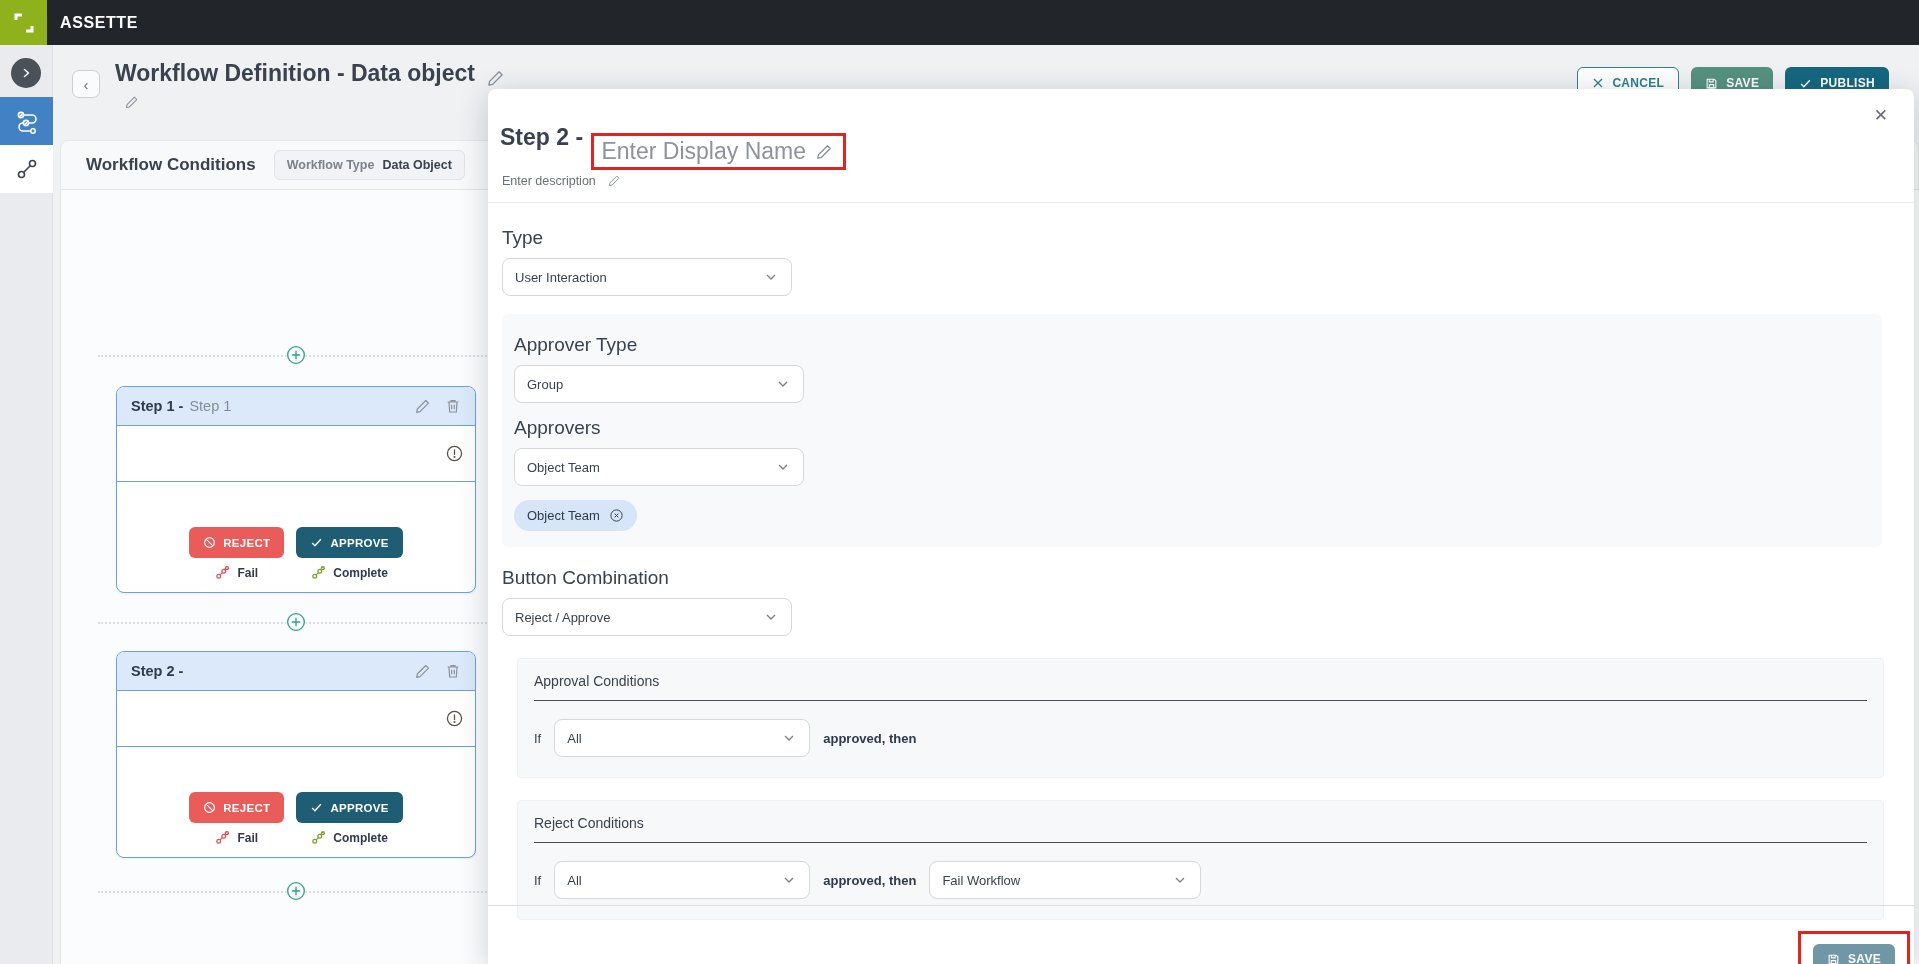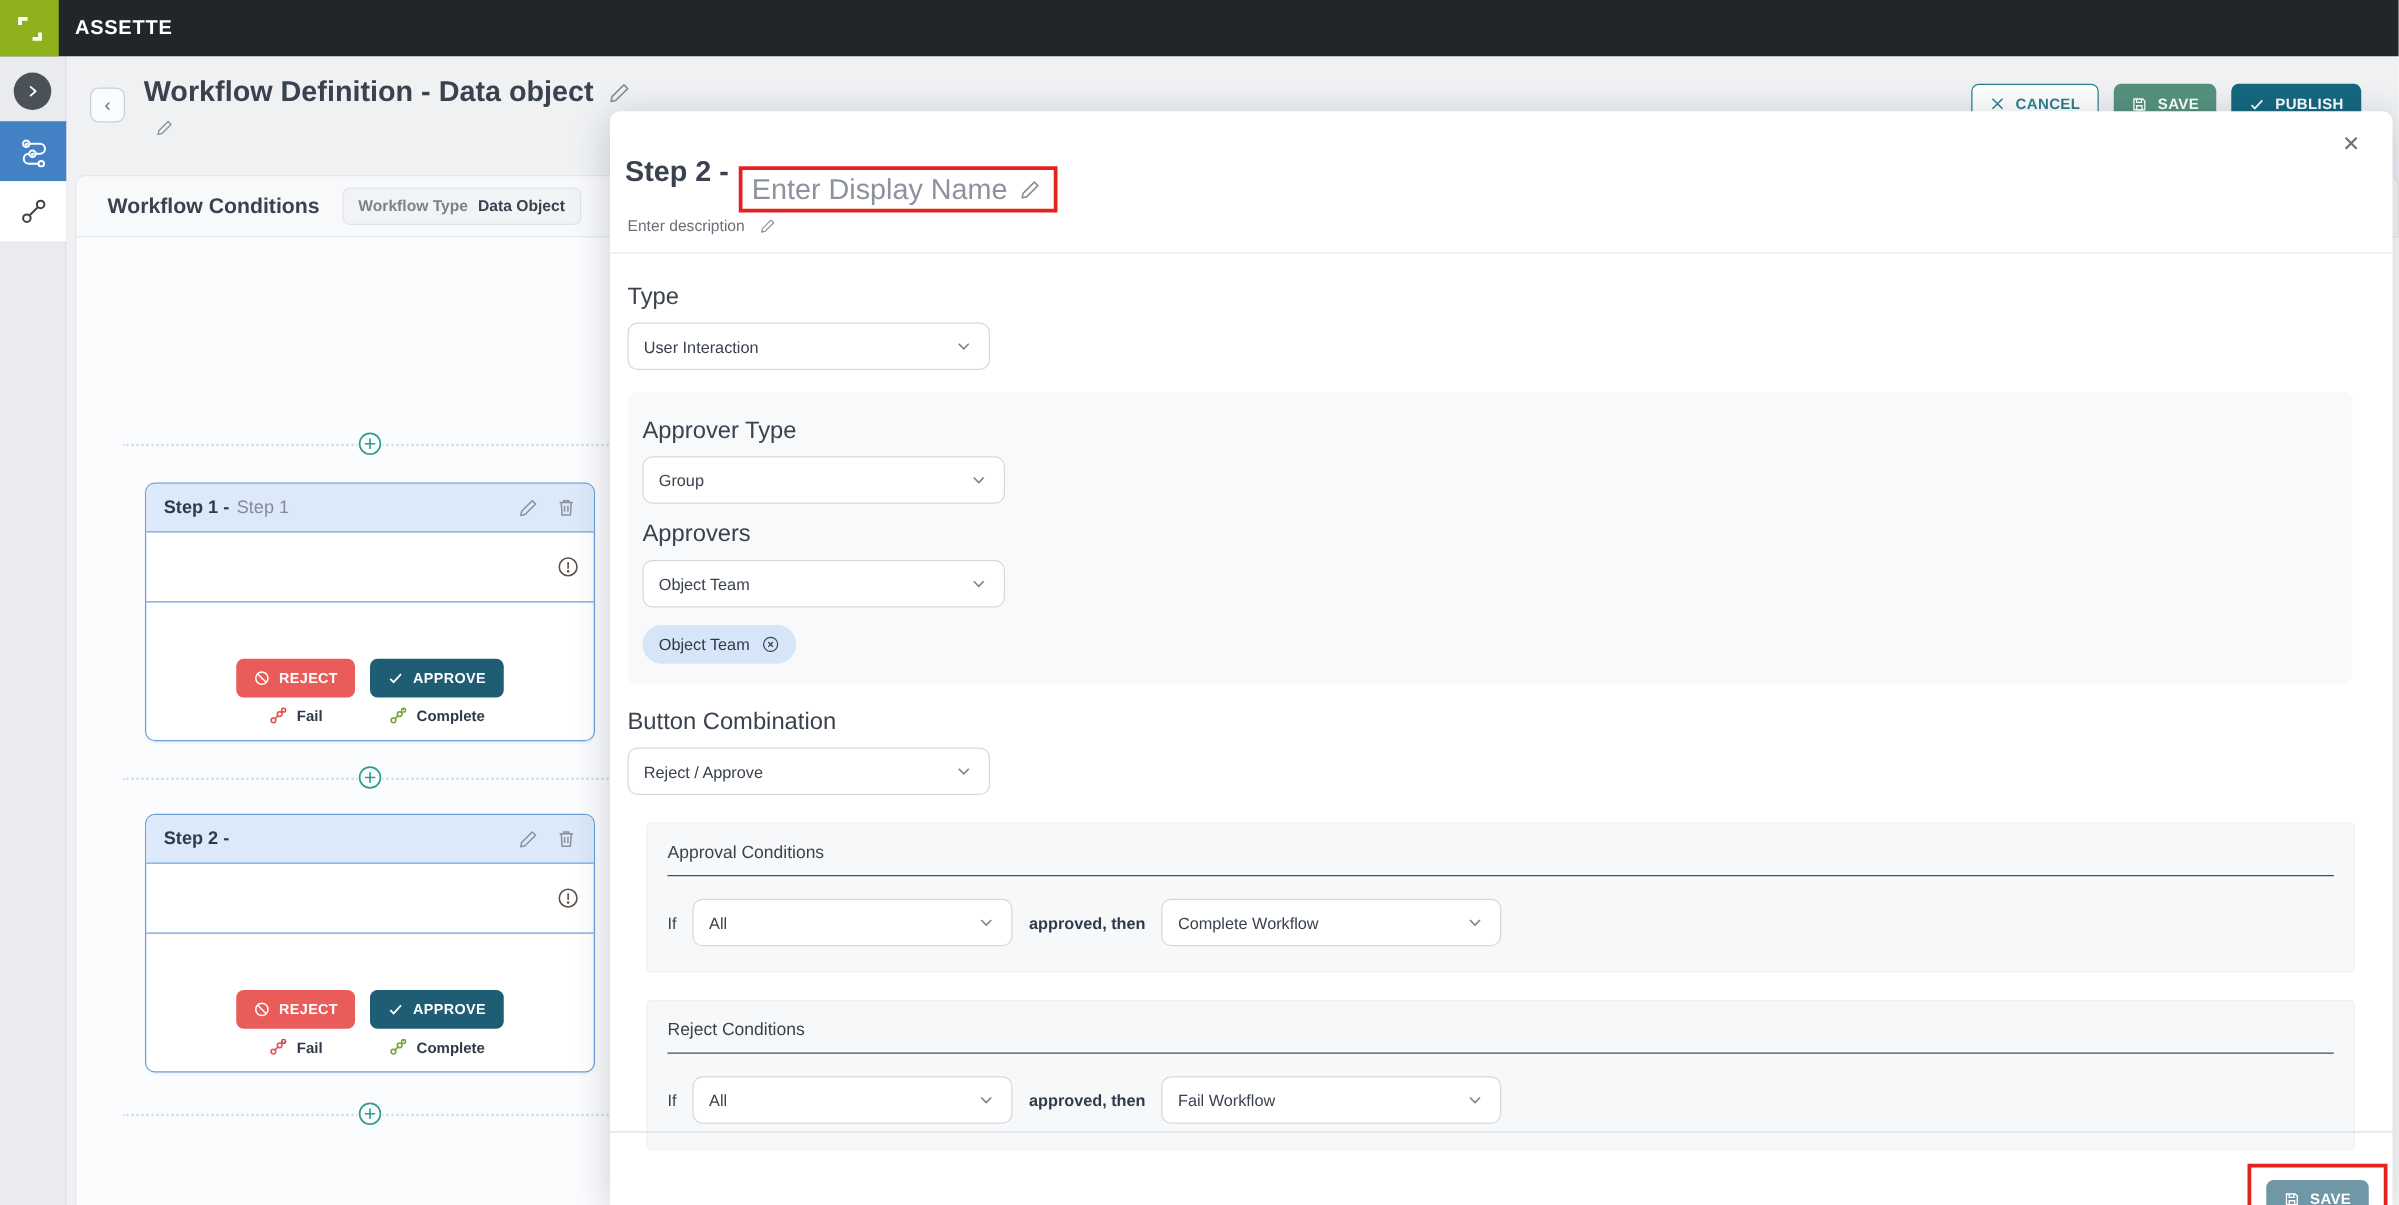--- a/index.html
+++ b/index.html
@@ -16,21 +16,21 @@
   .sidebar { position:absolute; top:45px; left:0; bottom:0; width:53px; background:#e9ebee; border-right:1px solid #dcdfe3; z-index:4; }
   .collapse-btn { position:absolute; top:13px; left:11px; width:30px; height:30px; border-radius:50%; background:#4b5158; display:flex; align-items:center; justify-content:center; cursor:pointer; }
   .nav-item { width:53px; height:48px; display:flex; align-items:center; justify-content:center; cursor:pointer; }
   .nav-item.active { background:#4181c4; }
   .nav-item.white { background:#ffffff; }
   .sidebar .nav-stack { position:absolute; top:52px; left:0; }
 
   
   .page-header { position:absolute; top:45px; left:53px; right:0; height:66px; }
   .back-btn { position:absolute; left:19px; top:25px; width:28px; height:28px; border:1px solid #ccd0d5; border-radius:7px; background:#fafbfc; color:#6a7078; font-size:15px; display:flex; align-items:center; justify-content:center; cursor:pointer; }
-  .page-title-row { position:absolute; left:62px; top:15px; display:flex; align-items:center; gap:12px; }
+  .page-title-row { position:absolute; left:62px; top:15px; display:flex; align-items:flex-end; gap:12px; }
   .page-title { font-size:23px; font-weight:700; color:#39424e; }
   .icon-btn { background:none; border:none; color:#8a9099; cursor:pointer; display:inline-flex; align-items:center; }
   .desc-pencil { position:absolute; left:72px; top:50px; }
   .header-actions { position:absolute; right:30px; top:22px; display:flex; gap:12px; }
   .btn { display:inline-flex; align-items:center; gap:8px; font-weight:700; font-size:12px; border-radius:6px; padding:8px 14px; cursor:pointer; border:none; letter-spacing:.3px; }
   .btn-outline { background:#fdfefe; border:1.5px solid #2e7f8c; color:#2e7f8c; }
   .btn-green { background:#55917e; color:#fff; }
   .btn-teal { background:#15677f; color:#fff; }
   .btn-steel { background:#7097a6; color:#fff; }
 
@@ -430,28 +430,20 @@
           <span class="if-label">If</span>
           <div class="select narrow">
             <span>All</span>
             <span class="chev">
                 <svg width="16" height="16" viewBox="0 0 24 24" fill="none" stroke="currentColor" stroke-width="2">
                   <path d="M6 9l6 6 6-6"></path>
                 </svg>
               </span>
           </div>
           <span class="mid-label">approved, then</span>
-          <div class="select then">
-            <span>Complete Workflow</span>
-            <span class="chev">
-                <svg width="16" height="16" viewBox="0 0 24 24" fill="none" stroke="currentColor" stroke-width="2">
-                  <path d="M6 9l6 6 6-6"></path>
-                </svg>
-              </span>
-          </div>
         </div>
       </div>
 
       <div class="cond-section">
         <div class="cond-title">Reject Conditions</div>
         <div class="cond-row">
           <span class="if-label">If</span>
           <div class="select narrow">
             <span>All</span>
             <span class="chev">

